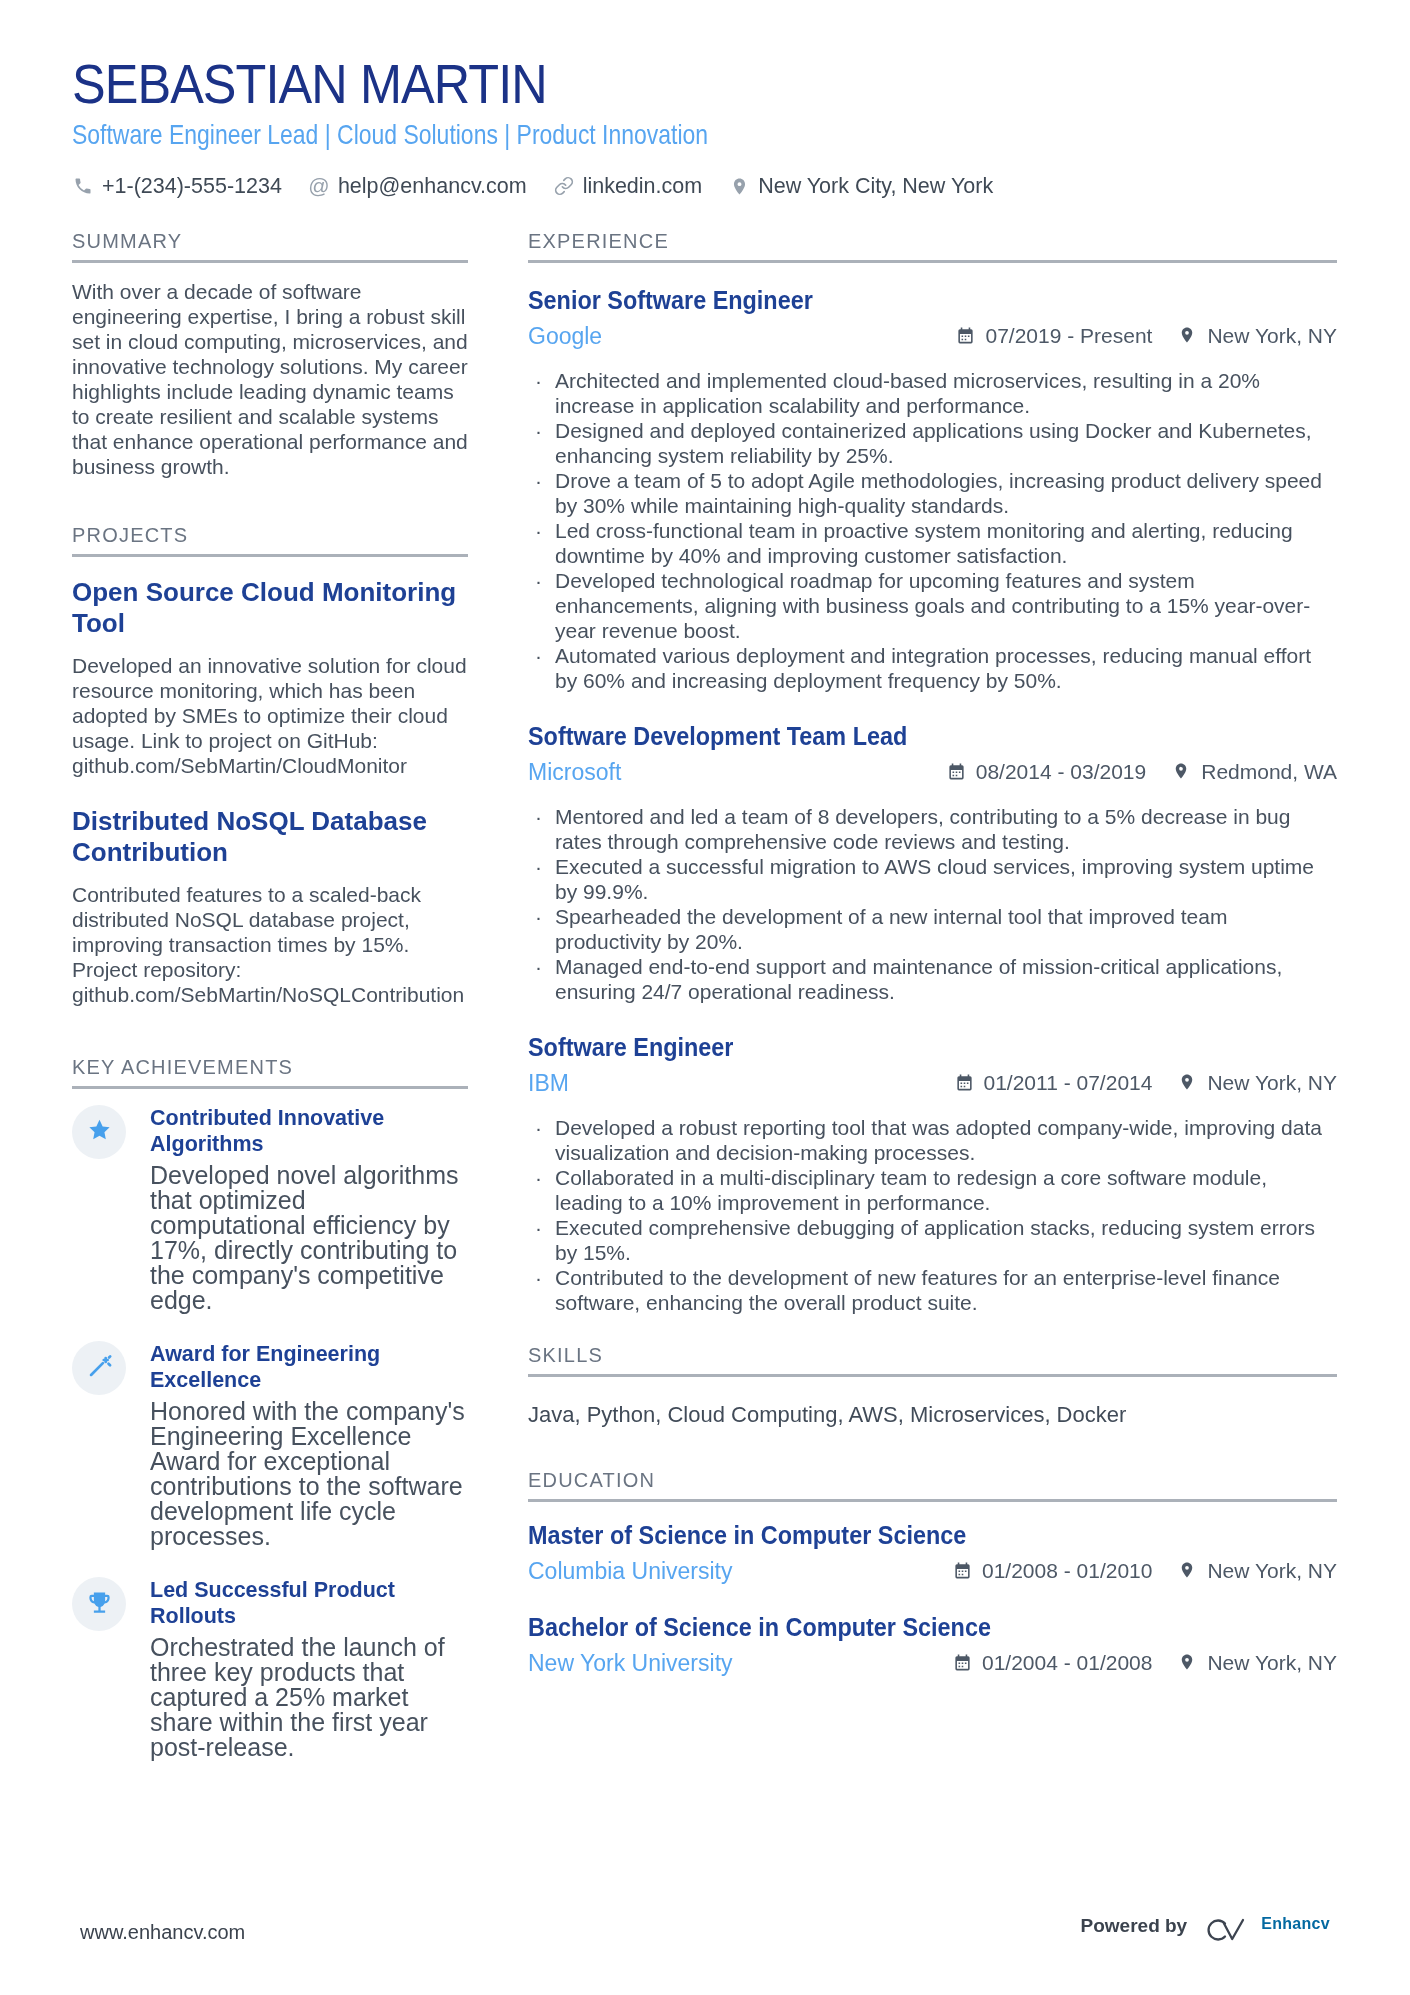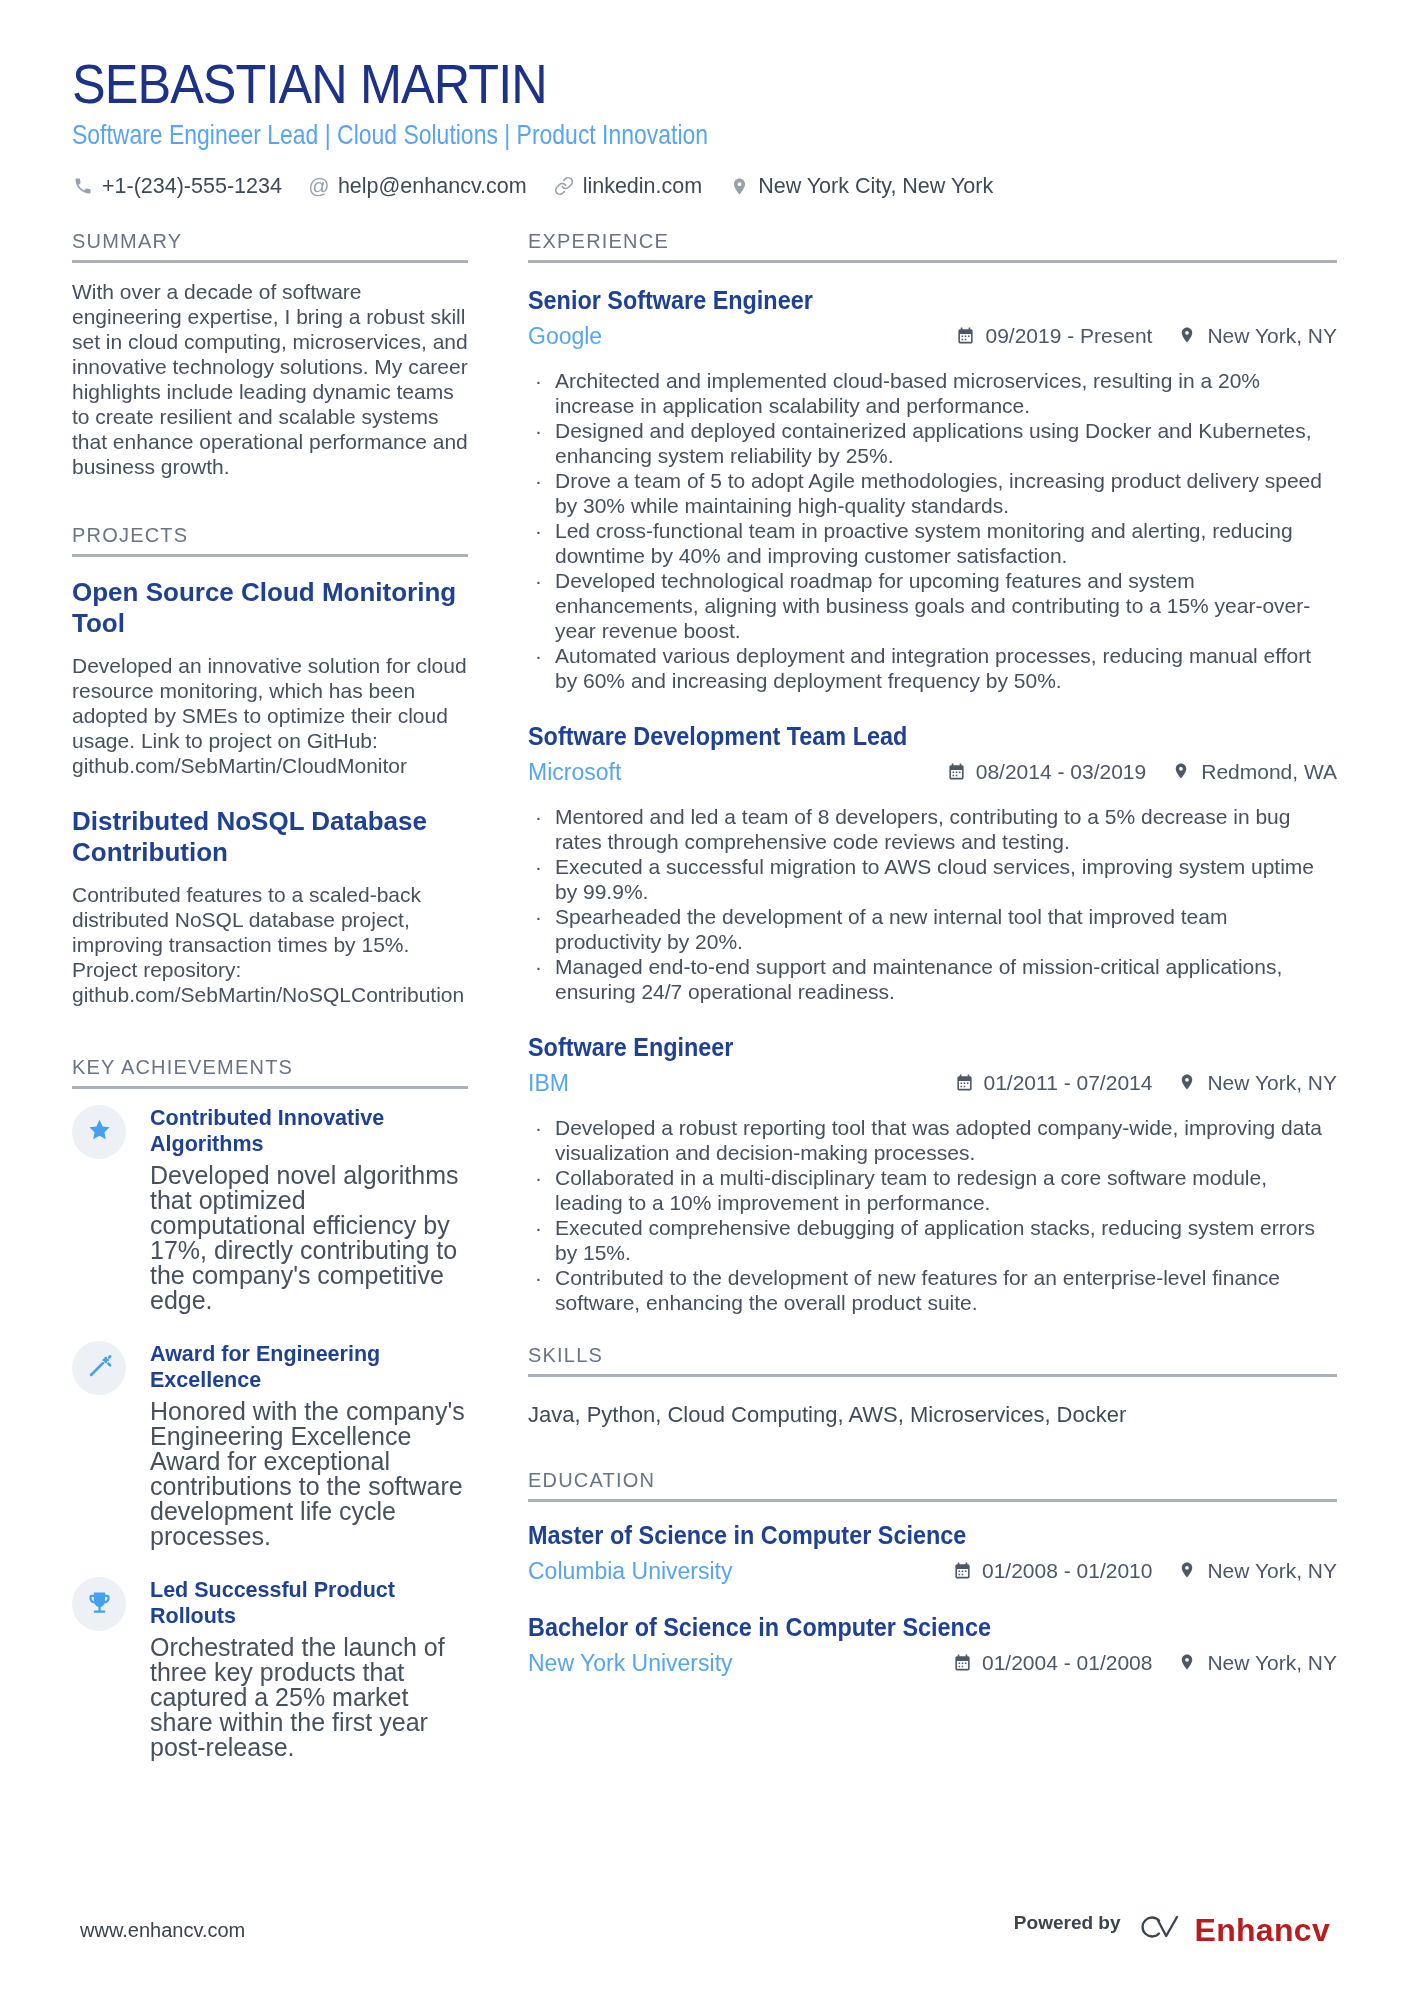--- a/index.html
+++ b/index.html
@@ -75,21 +75,21 @@
   .edu-item{margin-top:18px;}
   .edu-item + .edu-item{margin-top:26px;}
   
   .footer{
     position:absolute;left:80px;right:80px;bottom:46px;
     display:flex;justify-content:space-between;align-items:center;
   }
   .footer-site{font-size:20px;color:#3b434e;}
   .footer-right{display:flex;gap:14px;font-weight:bold;}
   .powered{font-size:19px;color:#3b434e;}
-  .brand{font-size:32px;color:#b91c1c;letter-spacing:.3px;}
+  .brand{font-size:16px;color:#0369a1;letter-spacing:.3px;}
 </style>
 </head>
 <body>
 
 <div class="page">
 
   <div>
     <div class="name">SEBASTIAN MARTIN</div>
     <div class="subtitle">Software Engineer Lead | Cloud Solutions | Product Innovation</div>
     <div class="contact-row">
@@ -205,21 +205,21 @@
           <div class="job-title">Senior Software Engineer</div>
           <div class="meta-row">
             <div class="company">Google</div>
             <div class="meta-right">
               <div class="meta-item">
                 <span class="micon">
                   <svg width="19" height="19" viewBox="0 0 24 24" fill="#4d5866">
                       <path d="M19 4h-1V2h-2v2H8V2H6v2H5a2 2 0 0 0-2 2v14a2 2 0 0 0 2 2h14a2 2 0 0 0 2-2V6a2 2 0 0 0-2-2zm0 16H5V10h14v10zM9 12H7v2h2v-2zm4 0h-2v2h2v-2zm4 0h-2v2h2v-2zm-8 4H7v2h2v-2zm4 0h-2v2h2v-2z"></path>
                     </svg>
                 </span>
-                <span>09/2019 - Present</span>
+                <span>07/2019 - Present</span>
               </div>
               <div class="meta-item">
                 <span class="micon">
                   <svg width="18" height="18" viewBox="0 0 24 24" fill="#4d5866">
                       <path d="M12 2C8.13 2 5 5.13 5 9c0 5.25 7 13 7 13s7-7.75 7-13c0-3.87-3.13-7-7-7zm0 9.5a2.5 2.5 0 1 1 0-5 2.5 2.5 0 0 1 0 5z"></path>
                     </svg>
                 </span>
                 <span>New York, NY</span>
               </div>
             </div>

